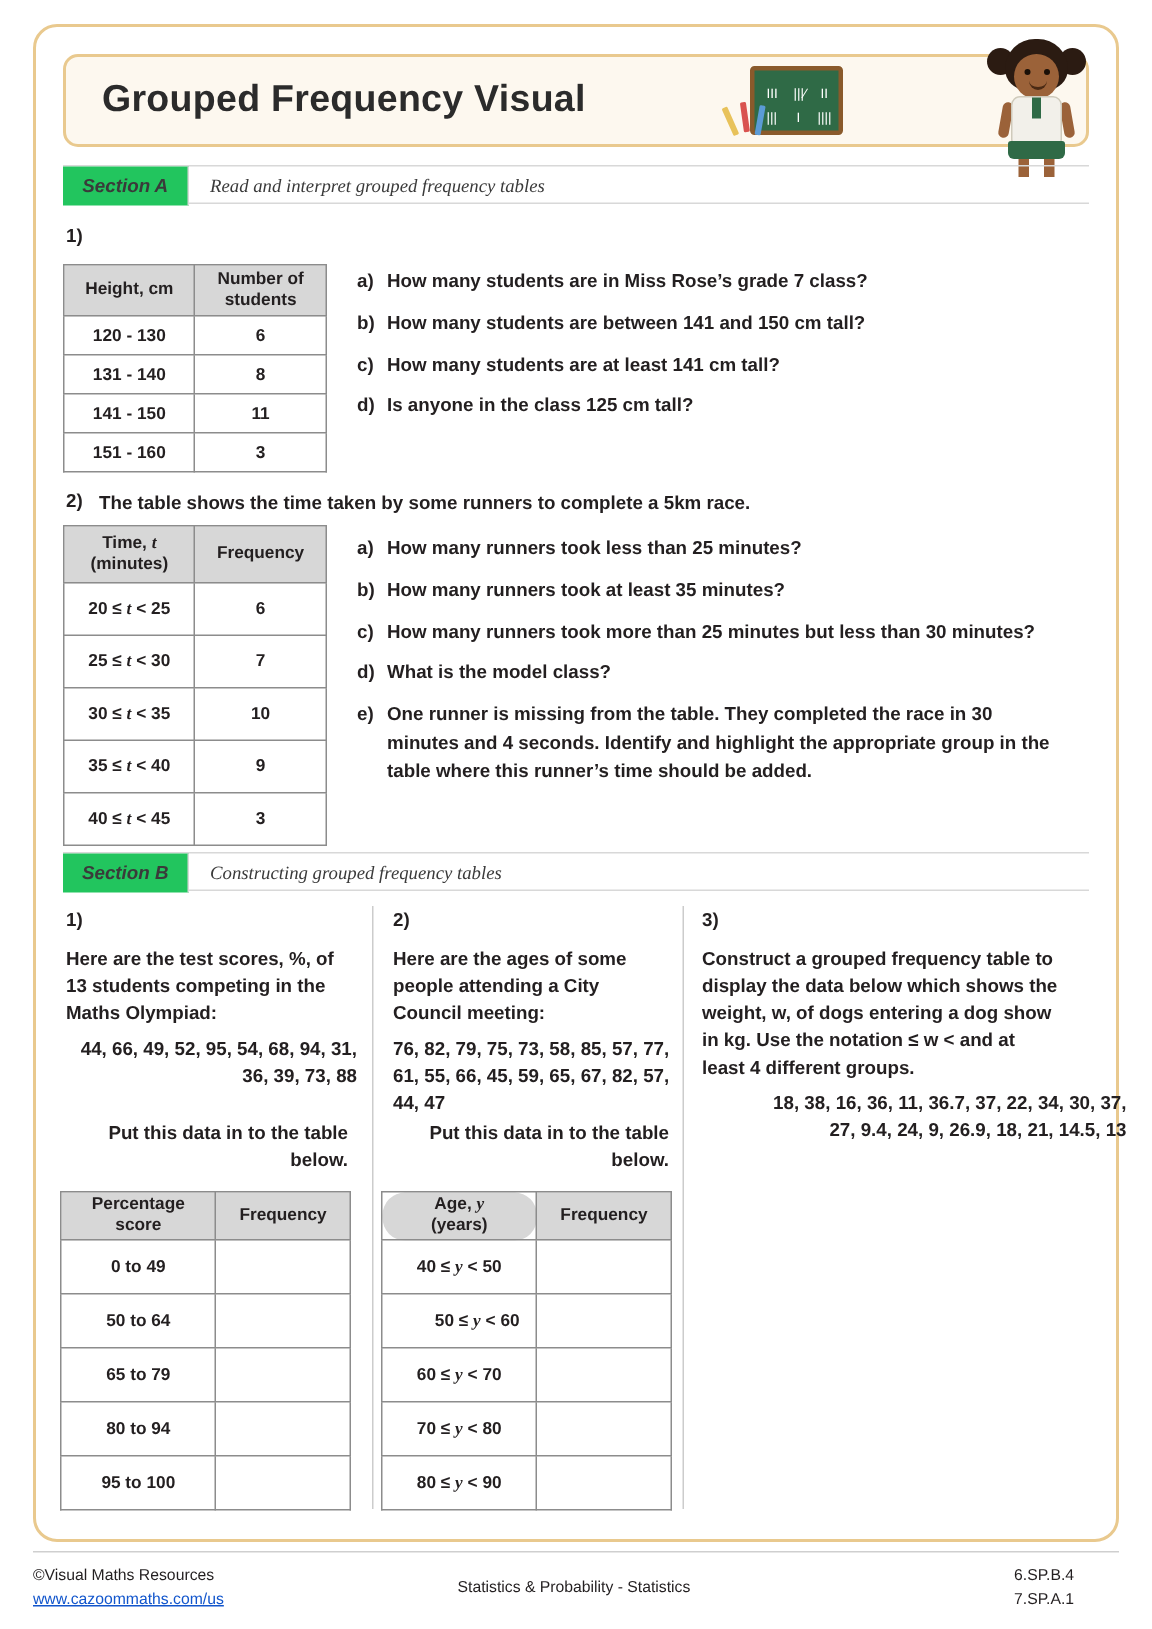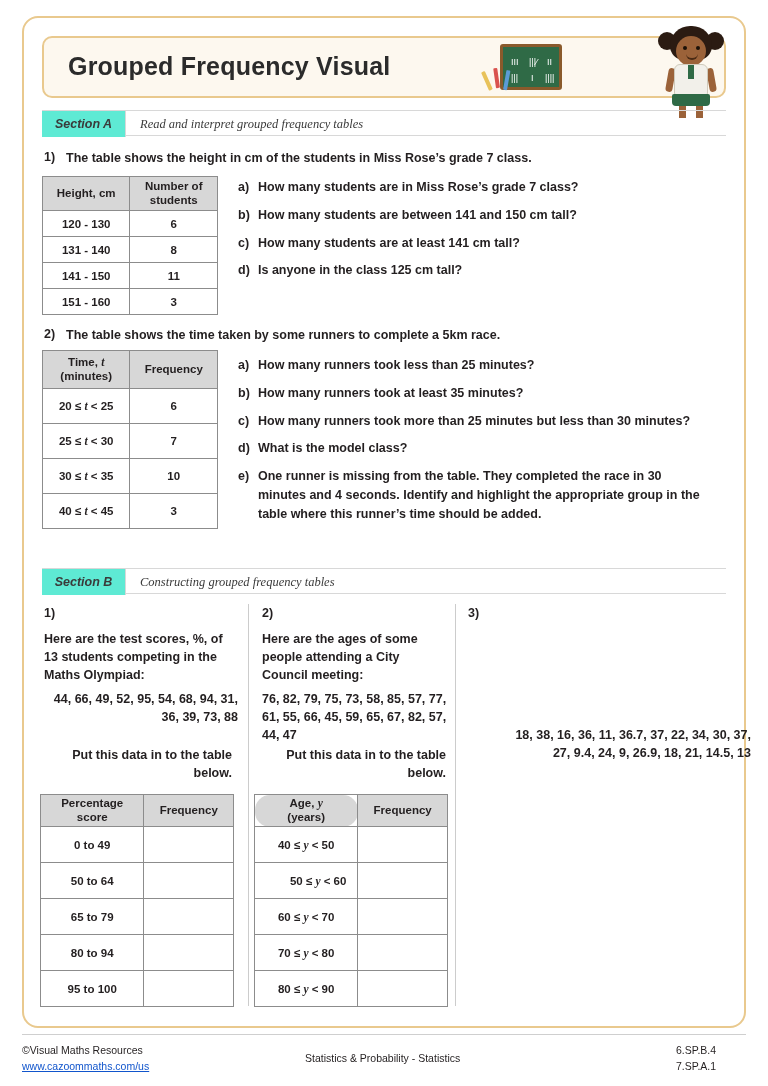--- a/index.html
+++ b/index.html
@@ -109,21 +109,21 @@
     position: absolute;
     left: 42px;
     width: 684px; height: 26px;
     border-top: 1px solid #d8d8d8;
     border-bottom: 1px solid #d8d8d8;
   }
   .section-tag {
     position: absolute;
     left: 0; top: 0;
     width: 84px; height: 26px;
-    background: #5eead4;
+    background: #22c55e;
     border-right: 1px solid #d8d8d8;
     font-size: 12.5px;
     font-weight: bold;
     font-style: italic;
     color: #3a3a3a;
     display: flex; align-items: center; justify-content: center;
   }
   .section-sub {
     position: absolute;
     left: 98px; top: 0; height: 26px;
@@ -204,21 +204,20 @@
     <div class="g-leg l"></div>
       <div class="g-leg r"></div>
   </div>
 
   <div class="section-band" style="top:110px;">
     <div class="section-tag">Section A</div>
     <div class="section-sub">Read and interpret grouped frequency tables</div>
   </div>
 
   <div class="qnum" style="left:44px; top:150px;">1)</div>
-  <div class="qtext" style="left:66px; top:150px; width:640px;">The table shows the height in cm of the students in Miss Rose’s grade 7 class.</div>
 
   <table class="ftab" style="left:42px; top:176px; width:176px;">
     <tbody>
         <tr>
       <th style="width:88px; height:34px;">Height, cm</th>
       <th style="width:88px; height:34px;">Number of students</th>
     </tr>
     <tr>
       <td style="height:26px;">120 - 130</td>
       <td style="height:26px;">6</td>
@@ -272,20 +271,24 @@
     </tr>
     <tr>
       <td style="height:35px;">25 ≤ <span class="mono-i">t</span> &lt; 30</td>
       <td style="height:35px;">7</td>
     </tr>
     <tr>
       <td style="height:35px;">30 ≤ <span class="mono-i">t</span> &lt; 35</td>
       <td style="height:35px;">10</td>
     </tr>
     <tr>
+      <td style="height:35px;">35 ≤ <span class="mono-i">t</span> &lt; 40</td>
+      <td style="height:35px;">9</td>
+    </tr>
+    <tr>
       <td style="height:35px;">40 ≤ <span class="mono-i">t</span> &lt; 45</td>
       <td style="height:35px;">3</td>
     </tr>
   </tbody>
     </table>
 
   <div class="qlist" style="left:238px; top:356px; width:470px;">
     <div class="row">
       <div class="lbl">a)</div>
       <div class="bdy">How many runners took less than 25 minutes?</div>
@@ -378,20 +381,21 @@
       <td style="height:36px;"></td>
     </tr>
     <tr>
       <td style="height:36px;">80 ≤ <span class="mono-i">y</span> &lt; 90</td>
       <td style="height:36px;"></td>
     </tr>
   </tbody>
     </table>
 
   <div class="qnum" style="left:468px; top:606px;">3)</div>
+  <div class="colblock" style="left:468px; top:630px; width:240px;">Construct a grouped frequency table to display the data below which shows the weight, w, of dogs entering a dog show in kg. Use the notation ≤ w &lt; and at least 4 different groups.</div>
   <div class="colblock center" style="left:468px; top:726px; width:240px;margin-left:43px;">18, 38, 16, 36, 11, 36.7, 37, 22, 34, 30, 37, 27, 9.4, 24, 9, 26.9, 18, 21, 14.5, 13</div>
 
   <div class="footer-line"></div>
   <div class="foot" style="left:22px; top:1044px;">©Visual Maths Resources</div>
   <div class="foot" style="left:22px; top:1060px;">
     <a href="#">www.cazoommaths.com/us</a>
   </div>
   <div class="foot" style="left:305px; top:1052px;">Statistics &amp; Probability - Statistics</div>
   <div class="foot" style="left:676px; top:1044px;">6.SP.B.4</div>
   <div class="foot" style="left:676px; top:1060px;">7.SP.A.1</div>

